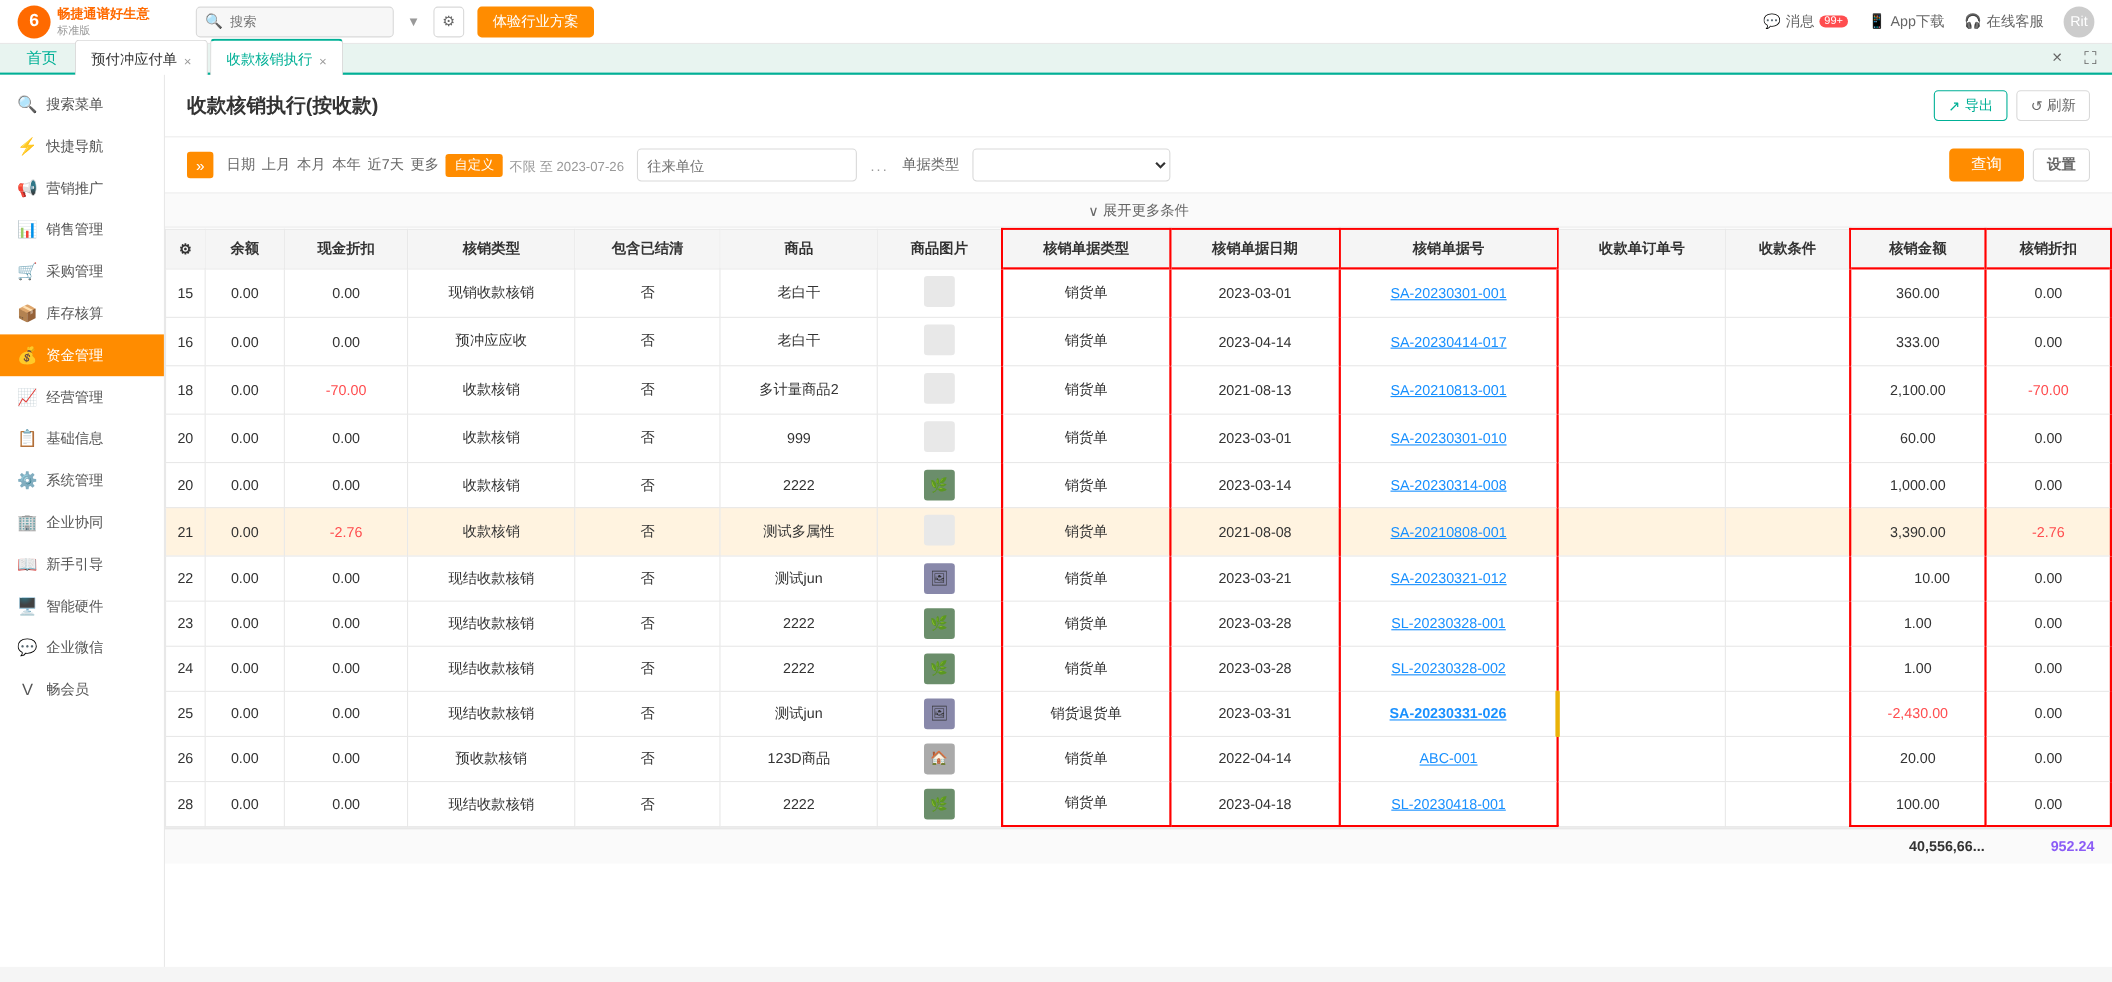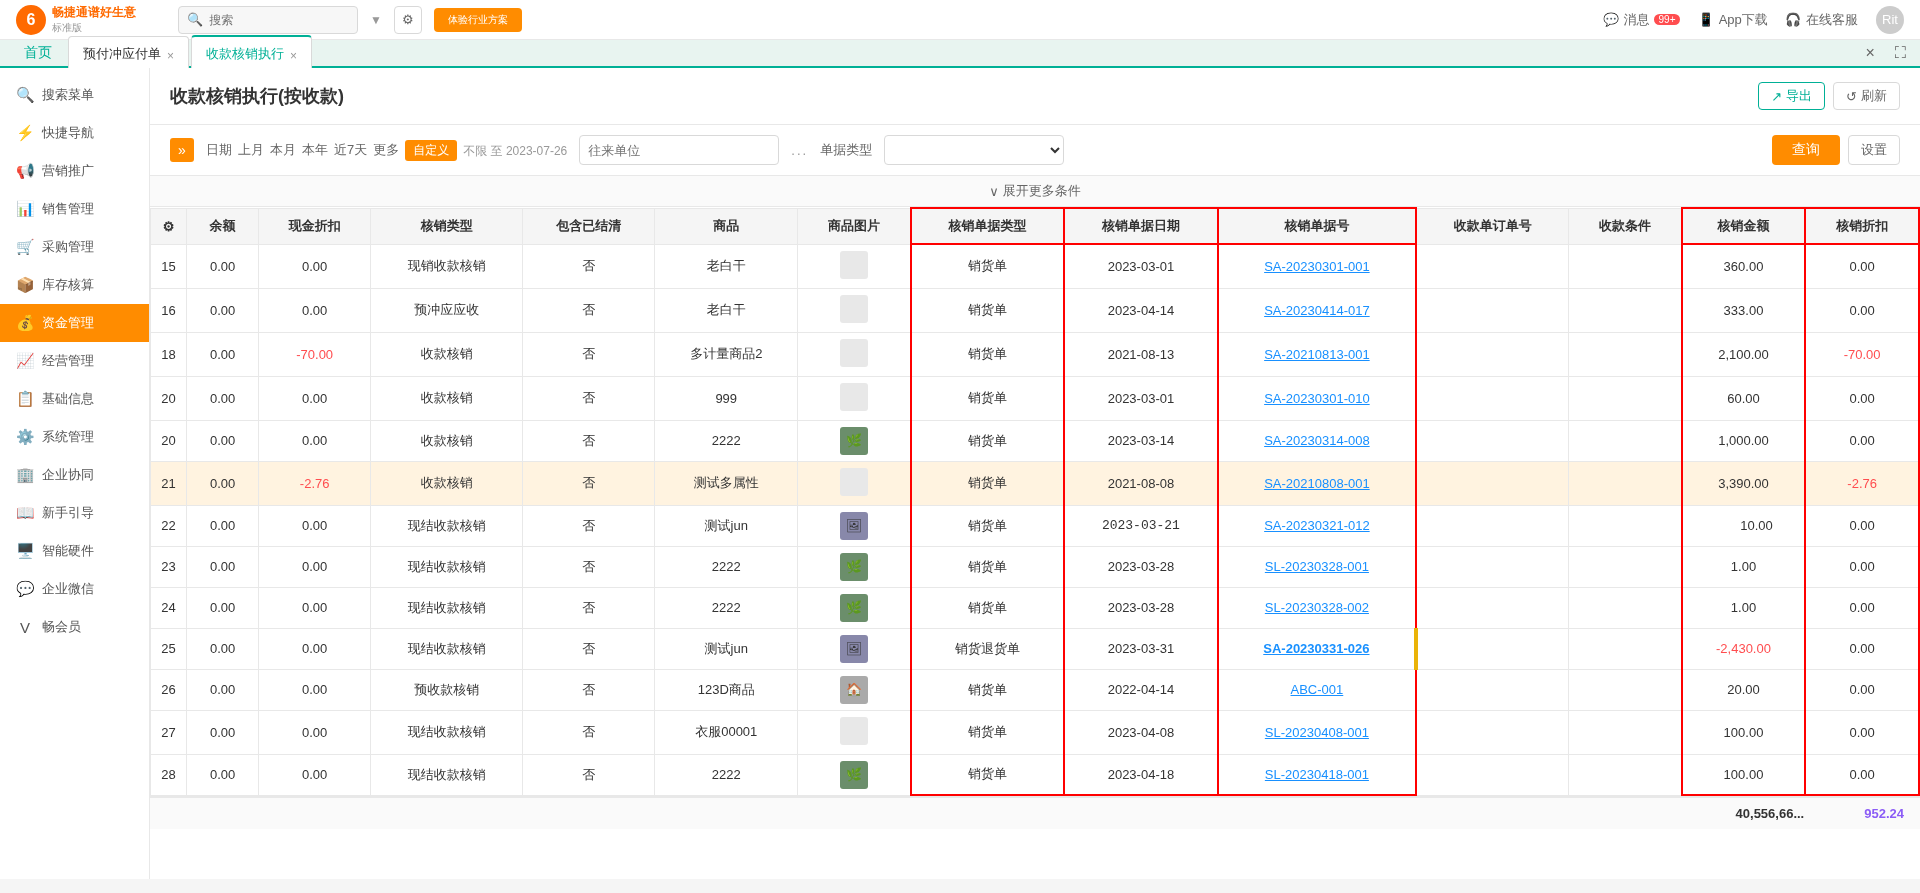--- a/index.html
+++ b/index.html
@@ -6,21 +6,21 @@
     body { background: #f5f5f5; width: 1920px; min-height: 893px; overflow-x: hidden; }
 
     
     .top-bar { display: flex; align-items: center; background: #fff; height: 40px; padding: 0 16px; border-bottom: 1px solid #e8e8e8; gap: 12px; }
     .logo-area { display: flex; align-items: center; width: 150px; gap: 6px; }
     .logo-icon { width: 30px; height: 30px; background: #ff6a00; border-radius: 50%; display: flex; align-items: center; justify-content: center; color: #fff; font-size: 16px; font-weight: bold; }
     .top-search { flex: 0 0 180px; height: 28px; border: 1px solid #d9d9d9; border-radius: 4px; padding: 0 8px; background: #f7f7f7; color: #999; display: flex; align-items: center; gap: 6px; }
     .top-search input { border: none; background: transparent; outline: none; font-size: 12px; color: #999; width: 120px; }
     .top-chevron { color: #999; font-size: 12px; }
     .top-settings { width: 28px; height: 28px; border: 1px solid #d9d9d9; border-radius: 4px; display: flex; align-items: center; justify-content: center; cursor: pointer; color: #666; }
-    .industry-btn { background: #ff8c00; color: #fff; border: none; padding: 5px 14px; border-radius: 4px; cursor: pointer; font-size: 10px; }
+    .industry-btn { background: #ff8c00; color: #fff; border: none; padding: 5px 14px; border-radius: 4px; cursor: pointer; font-size: 13px; }
     .top-right { margin-left: auto; display: flex; align-items: center; gap: 18px; color: #666; font-size: 13px; }
     .top-right-item { display: flex; align-items: center; gap: 4px; cursor: pointer; }
     .badge { background: #ff4d4f; color: #fff; border-radius: 10px; padding: 0 5px; font-size: 10px; min-width: 18px; text-align: center; }
     .user-avatar { width: 28px; height: 28px; background: #ccc; border-radius: 50%; display: flex; align-items: center; justify-content: center; color: #fff; font-size: 11px; }
 
     
     .tab-bar { display: flex; align-items: center; background: #e8f4f0; height: 28px; padding: 0 8px; border-bottom: 2px solid #00b096; }
     .tab-home { color: #00b096; font-size: 14px; padding: 0 16px; cursor: pointer; }
     .tab { display: flex; align-items: flex-end; gap: 6px; background: #fff; border-radius: 4px 4px 0 0; padding: 8px 14px; cursor: pointer; color: #333; border: 1px solid #d9d9d9; border-bottom: none; margin-right: 2px; }
     .tab.active { background: #fff; color: #00b096; border-top: 2px solid #00b096; }
@@ -53,21 +53,21 @@
     .filter-group { display: flex; align-items: center; gap: 6px; }
     .filter-label { color: #666; white-space: nowrap; }
     .filter-links { display: flex; gap: 6px; }
     .filter-link { color: #666; cursor: pointer; font-size: 13px; }
     .filter-custom { background: #ff8c00; color: #fff; padding: 2px 8px; border-radius: 3px; font-size: 12px; cursor: pointer; }
     .filter-date-range { color: #999; font-size: 12px; margin-top: 2px; }
     .filter-input { flex: 0 0 200px; height: 30px; border: 1px solid #d9d9d9; border-radius: 4px; padding: 0 8px; outline: none; color: #333; }
     .filter-dots { color: #999; letter-spacing: 2px; }
     .filter-select { flex: 0 0 180px; height: 30px; border: 1px solid #d9d9d9; border-radius: 4px; padding: 0 8px; background: #fff; color: #333; }
     .btn-query { background: #ff8c00; color: #fff; border: none; padding: 6px 20px; border-radius: 4px; cursor: pointer; font-size: 14px; }
-    .btn-setting { background: #fff; color: #666; border: 1px solid #d9d9d9; padding: 5px 12px; border-radius: 4px; cursor: pointer; font-size: 13px; }
+    .btn-setting { background: #fff; color: #666; border: 1px solid #d9d9d9; padding: 5px 12px; border-radius: 4px; cursor: pointer; font-size: 13px; font-weight: bold; }
 
     .expand-bar { display: flex; align-items: center; justify-content: center; padding: 6px; cursor: pointer; color: #666; font-size: 12px; background: #fafafa; border-bottom: 1px solid #e8e8e8; }
 
     
     .table-container { flex: 1; overflow: auto; background: #fff; position: relative; }
     table { width: 100%; border-collapse: collapse; min-width: 1400px; }
     thead th { background: #f5f5f5; border: 1px solid #e8e8e8; padding: 8px 10px; text-align: center; color: #333; font-weight: 600; white-space: nowrap; position: sticky; top: 0; z-index: 2; }
     tbody td { border: 1px solid #e8e8e8; padding: 6px 10px; text-align: center; color: #333; white-space: nowrap; }
     .link-text { color: #1890ff; text-decoration: underline; cursor: pointer; }
     
@@ -369,21 +369,21 @@
             </tr>
             <tr>
               <td>22</td>
               <td>0.00</td>
               <td style="">0.00</td>
               <td>现结收款核销</td>
               <td>否</td>
               <td>测试jun</td>
               <td><div class="img-with-content" style="background:#8888aa;">🖼</div></td>
               <td style="border-left:2px solid #ff0000;border-right:2px solid #ff0000;">销货单</td>
-              <td style="border-left:2px solid #fca5a5;border-right:2px solid #ff0000;font-family:Liberation Mono, monospace;">2023-03-21</td>
+              <td style="border-left:2px solid #fca5a5;border-right:2px solid #ff0000;">2023-03-21</td>
               <td style="border-left:2px solid #ff0000;border-right:2px solid #ff0000;"><span class="link-text">SA-20230321-012</span></td>
               <td></td>
               <td></td>
               <td style="border-left:2px solid #ff0000;border-right:2px solid #ff0000;padding-left:36px;">10.00</td>
               <td style="border-left:2px solid #ff0000;border-right:2px solid #ff0000;">0.00</td>
             </tr>
             <tr>
               <td>23</td>
               <td>0.00</td>
               <td style="">0.00</td>
@@ -441,36 +441,20 @@
               <td><div class="img-with-content" style="background:#aaaaaa;">🏠</div></td>
               <td style="border-left:2px solid #ff0000;border-right:2px solid #ff0000;">销货单</td>
               <td style="border-left:2px solid #ff0000;border-right:2px solid #ff0000;">2022-04-14</td>
               <td style="border-left:2px solid #ff0000;border-right:2px solid #ff0000;"><span class="link-text">ABC-001</span></td>
               <td></td>
               <td></td>
               <td style="border-left:2px solid #ff0000;border-right:2px solid #ff0000;">20.00</td>
               <td style="border-left:2px solid #ff0000;border-right:2px solid #ff0000;">0.00</td>
             </tr>
             <tr>
-              <td>27</td>
-              <td>0.00</td>
-              <td style="">0.00</td>
-              <td>现结收款核销</td>
-              <td>否</td>
-              <td>衣服00001</td>
-              <td><div class="img-placeholder"></div></td>
-              <td style="border-left:2px solid #ff0000;border-right:2px solid #ff0000;">销货单</td>
-              <td style="border-left:2px solid #ff0000;border-right:2px solid #ff0000;">2023-04-08</td>
-              <td style="border-left:2px solid #ff0000;border-right:2px solid #ff0000;"><span class="link-text">SL-20230408-001</span></td>
-              <td></td>
-              <td></td>
-              <td style="border-left:2px solid #ff0000;border-right:2px solid #ff0000;">100.00</td>
-              <td style="border-left:2px solid #ff0000;border-right:2px solid #ff0000;">0.00</td>
-            </tr>
-            <tr>
               <td>28</td>
               <td>0.00</td>
               <td style="">0.00</td>
               <td>现结收款核销</td>
               <td>否</td>
               <td>2222</td>
               <td><div class="img-with-content" style="background:#6b8e6b;">🌿</div></td>
               <td style="border-left: 2px solid rgb(255, 0, 0); border-right: 2px solid rgb(255, 0, 0); border-bottom: 2px solid rgb(255, 0, 0);">销货单</td>
               <td style="border-left: 2px solid rgb(255, 0, 0); border-right: 2px solid rgb(255, 0, 0); border-bottom: 2px solid rgb(255, 0, 0);">2023-04-18</td>
               <td style="border-left: 2px solid rgb(255, 0, 0); border-right: 2px solid rgb(255, 0, 0); border-bottom: 2px solid rgb(255, 0, 0);"><span class="link-text">SL-20230418-001</span></td>

